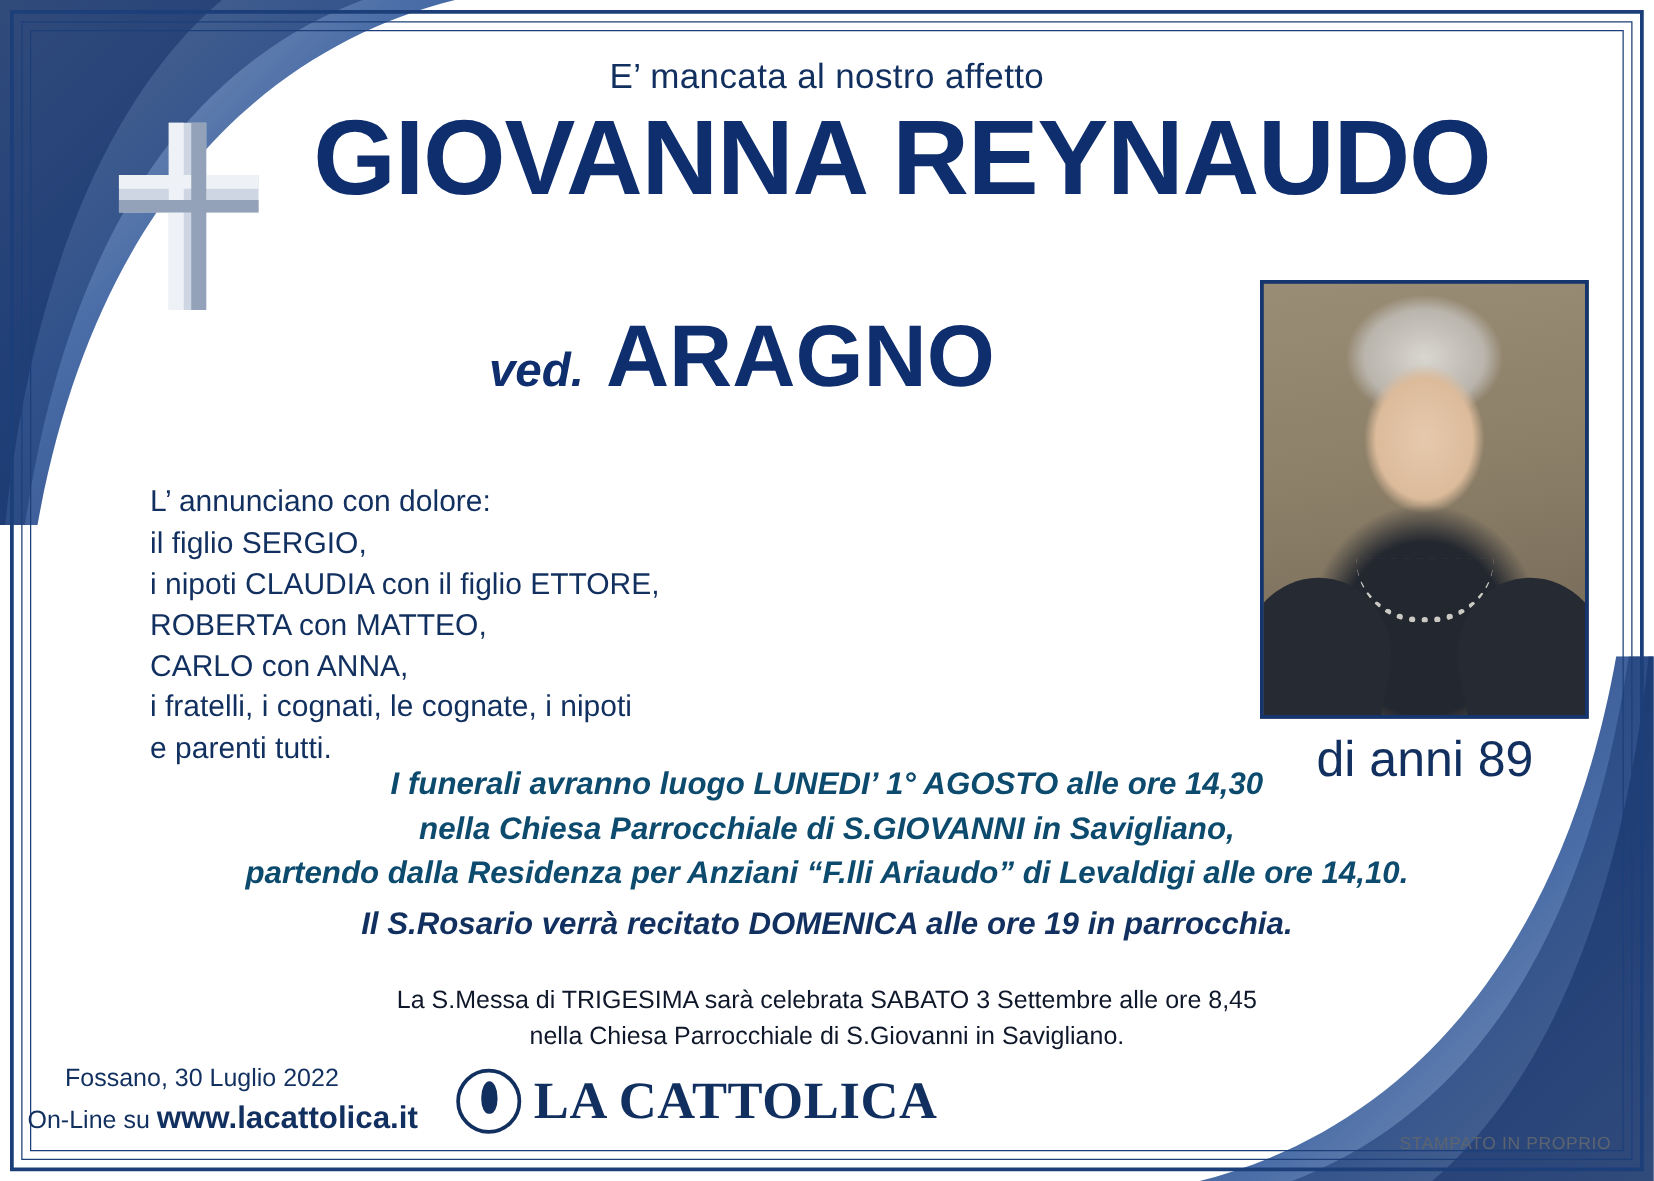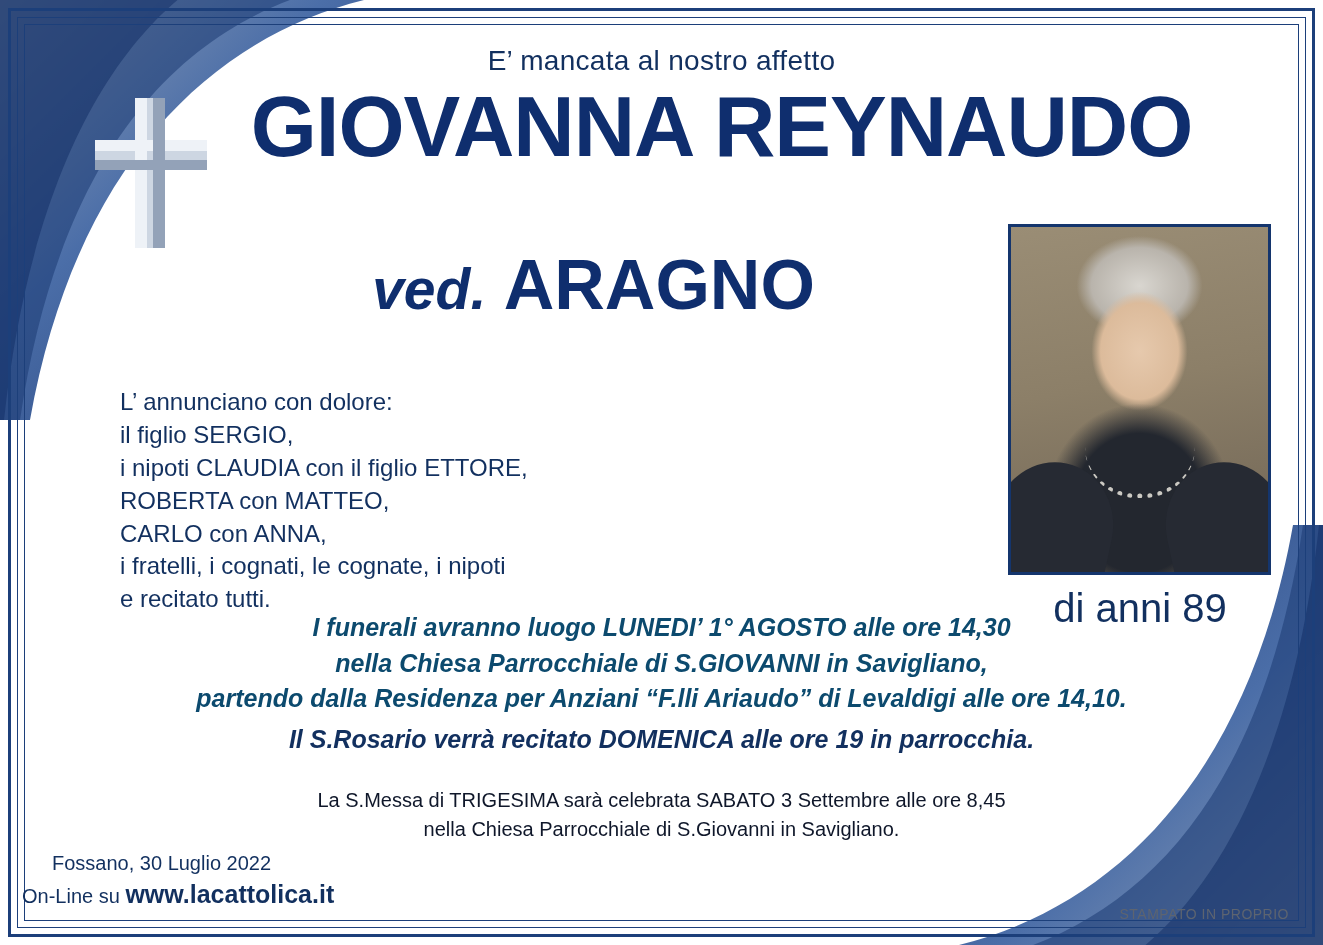--- a/index.html
+++ b/index.html
@@ -72,21 +72,21 @@
     right: 330px;
     top: 250px;
     text-align: center;
     font-size: 63px;
     font-weight: bold;
     color: #0f2e6e;
     line-height: 1;
     white-space: nowrap;
   }
   .name-line2 .ved {
-    font-size: 57px;
+    font-size: 38px;
     font-style: italic;
     margin-left: 44px;
   }
   .name-line2 .surname {
     font-size: 70px;
   }
 
   
   .photo-wrap {
     position: absolute;
@@ -329,36 +329,40 @@
   </div>
   <div class="age">di anni 89</div>
 
   <div class="announce">
     <div>L’ annunciano con dolore:</div>
     <div>il figlio SERGIO,</div>
     <div>i nipoti CLAUDIA con il figlio ETTORE,</div>
     <div>ROBERTA con MATTEO,</div>
     <div>CARLO con ANNA,</div>
     <div>i fratelli, i cognati, le cognate, i nipoti</div>
-    <div>e recitato tutti.</div>
+    <div>e parenti tutti.</div>
   </div>
 
   <div class="funeral">
     <div>I funerali avranno luogo LUNEDI’ 1° AGOSTO alle ore 14,30</div>
     <div>nella Chiesa Parrocchiale di S.GIOVANNI in Savigliano,</div>
     <div>partendo dalla Residenza per Anziani “F.lli Ariaudo” di Levaldigi alle ore 14,10.</div>
   </div>
 
   <div class="rosary">Il S.Rosario verrà recitato DOMENICA alle ore 19 in parrocchia.</div>
 
   <div class="trigesima">
     <div>La S.Messa di TRIGESIMA  sarà celebrata  SABATO  3 Settembre alle ore 8,45</div>
     <div>nella Chiesa Parrocchiale di S.Giovanni in Savigliano.</div>
   </div>
 
   <div class="place-date">Fossano, 30 Luglio 2022</div>
   <div class="online">
     <span>On-Line su </span><span class="url">www.lacattolica.it</span>
   </div>
 
+  <div class="brand">
+    <span class="brand-mark"></span>
+    <span class="brand-name">LA CATTOLICA</span>
+  </div>
 
   <div class="printed">STAMPATO IN PROPRIO</div>
 </div>
 
 </body></html>

